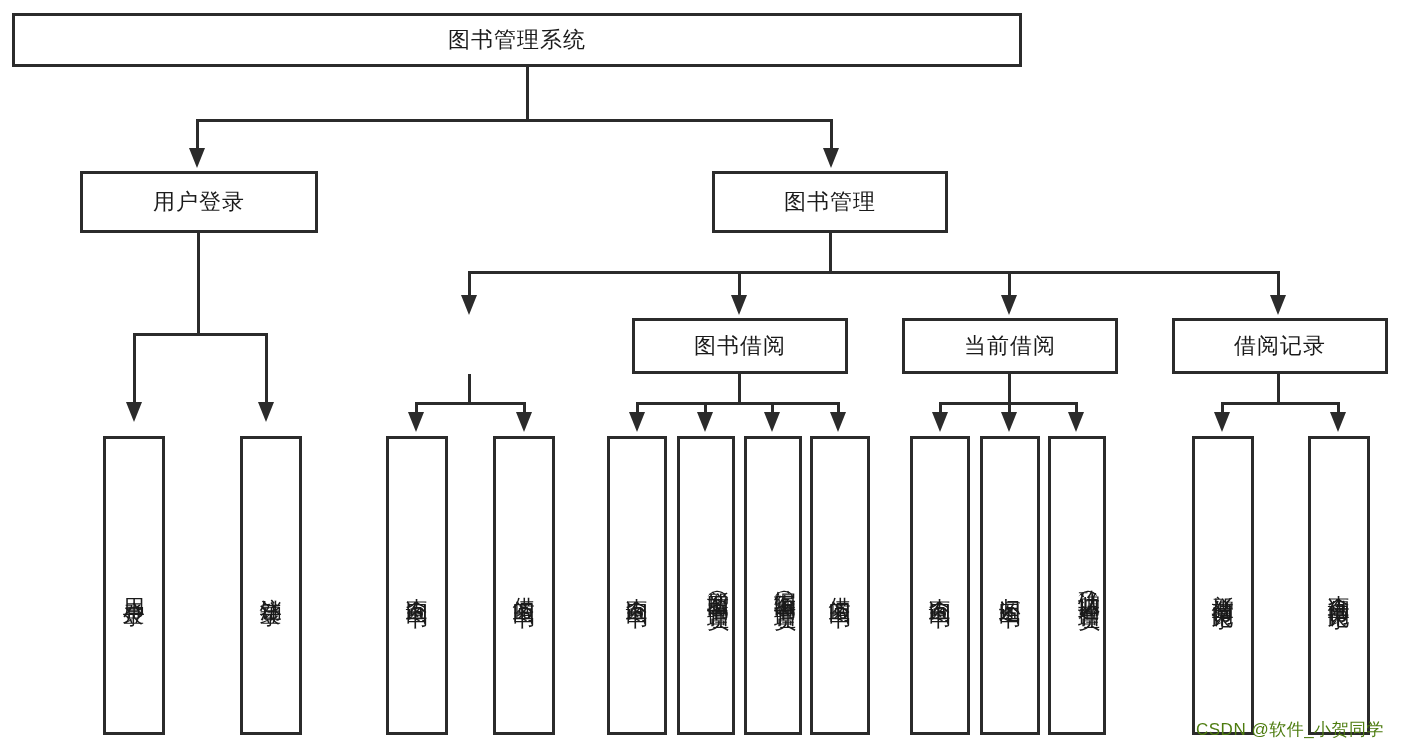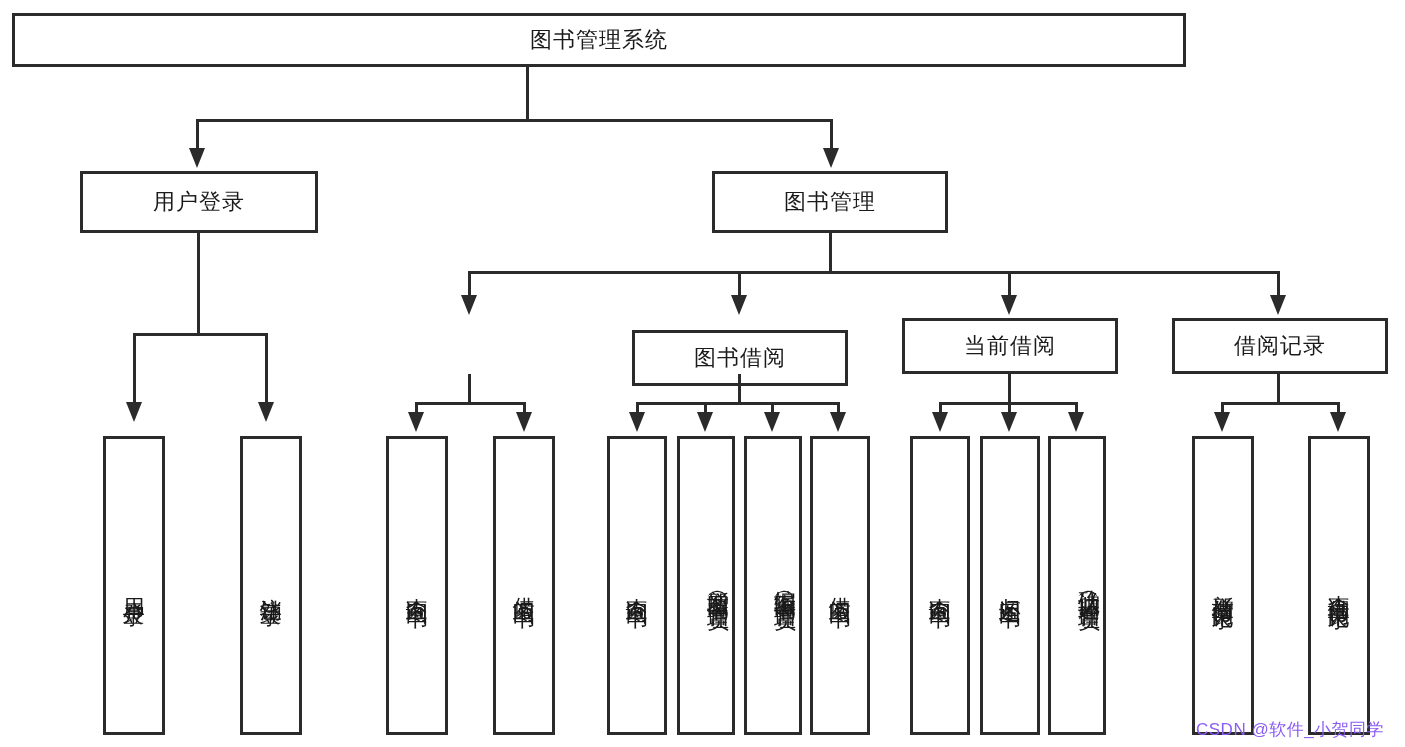--- a/index.html
+++ b/index.html
@@ -58,31 +58,31 @@
     position: absolute;
     width: 0;
     height: 0;
     border-left: 8px solid transparent;
     border-right: 8px solid transparent;
     border-top: 20px solid #2b2b2b;
   }
   .watermark {
     position: absolute;
     font-size: 17px;
-    color: #8b5cf6;
+    color: #4d7c0f;
     white-space: nowrap;
     letter-spacing: 0.5px;
   }
 </style>
 </head>
 <body>
 
 <div id="canvas">
 
-  <div class="node horizontal" style="left:12px; top:13px; width:1174px; height:54px;">
+  <div class="node horizontal" style="left:12px; top:13px; width:1010px; height:54px;">
     <span>图书管理系统</span>
   </div>
 
   <div class="edge v" style="left:526px; top:67px; width:3px; height:52px;"></div>
 
   <div class="edge h" style="left:196px; top:119px; width:637px; height:3px;"></div>
 
   <div class="edge v" style="left:196px; top:119px; width:3px; height:32px;"></div>
   <div class="arrowhead" style="left:189px; top:148px;"></div>
   <div class="edge v" style="left:830px; top:119px; width:3px; height:32px;"></div>
@@ -107,21 +107,21 @@
   <div class="edge h" style="left:468px; top:271px; width:812px; height:3px;"></div>
   <div class="edge v" style="left:468px; top:271px; width:3px; height:35px;"></div>
   <div class="arrowhead" style="left:461px; top:295px;"></div>
   <div class="edge v" style="left:738px; top:271px; width:3px; height:35px;"></div>
   <div class="arrowhead" style="left:731px; top:295px;"></div>
   <div class="edge v" style="left:1008px; top:271px; width:3px; height:35px;"></div>
   <div class="arrowhead" style="left:1001px; top:295px;"></div>
   <div class="edge v" style="left:1277px; top:271px; width:3px; height:35px;"></div>
   <div class="arrowhead" style="left:1270px; top:295px;"></div>
 
-  <div class="node horizontal" style="left:632px; top:318px; width:216px; height:56px;margin-top:12px;">
+  <div class="node horizontal" style="left:632px; top:318px; width:216px; height:56px;">
     <span>图书借阅</span>
   </div>
   <div class="node horizontal" style="left:1172px; top:318px; width:216px; height:56px;">
     <span>借阅记录</span>
   </div>
   <div class="node horizontal" style="left:902px; top:318px; width:216px; height:56px;">
     <span>当前借阅</span>
   </div>
 
   <div class="edge v" style="left:468px; top:374px; width:3px; height:30px;"></div>

